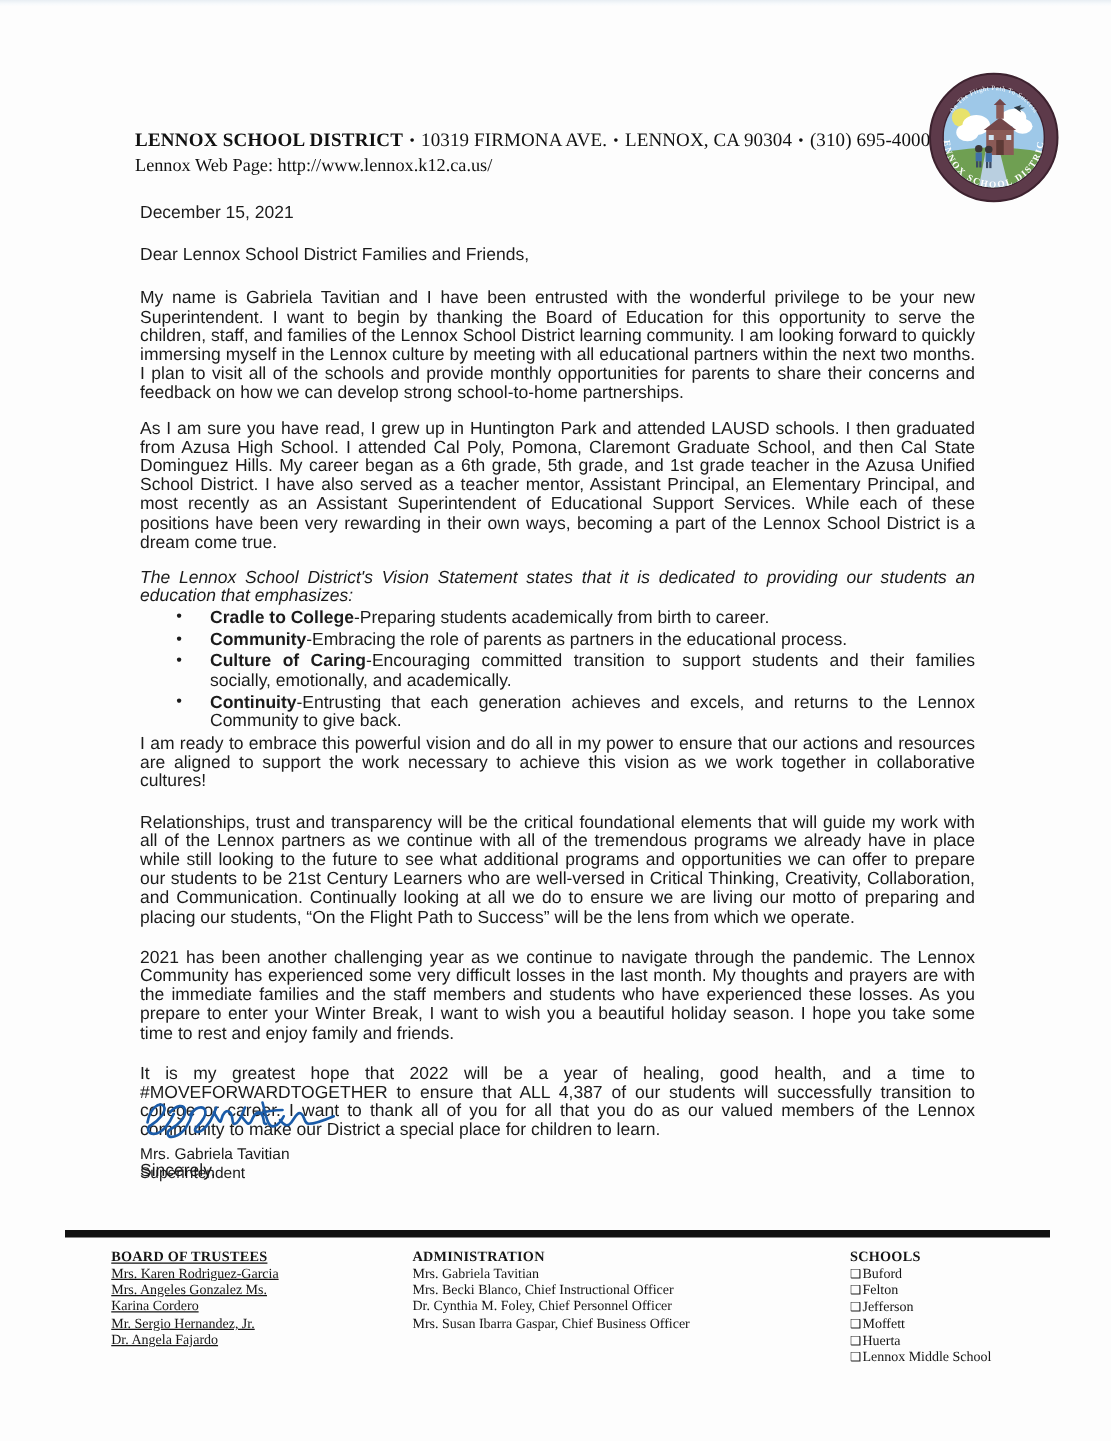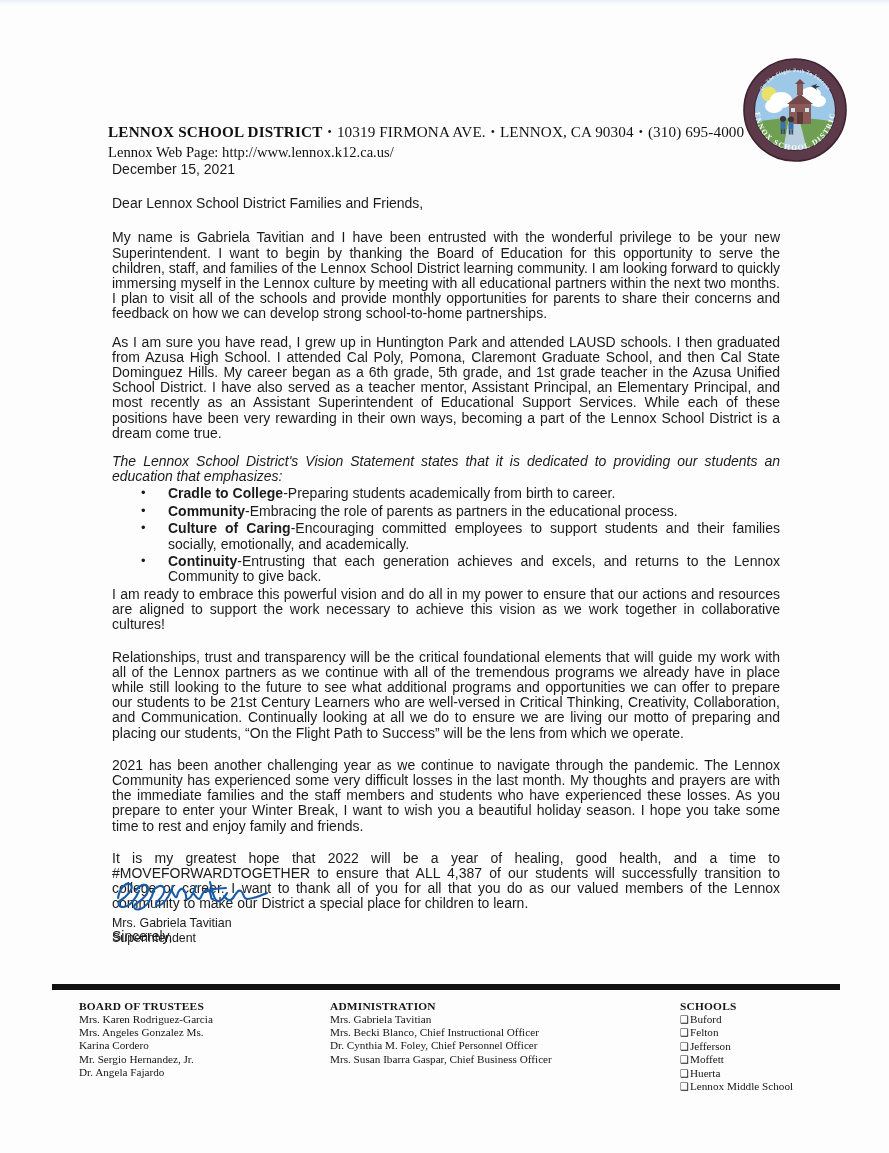--- a/index.html
+++ b/index.html
@@ -25,21 +25,20 @@
     left: 0; top: 0;
     width: 889px; height: 5px;
     background: linear-gradient(to bottom, #e8eef3 0%, #f7fafc 60%, #fdfdfd 100%);
   }
 
   
   #letterhead {
     position: absolute;
     left: 0; top: 104px;
     width: 745px;
-    margin-top: 19px;
   }
   #letterhead-lines {
     width: 660px;
     margin: 0 auto 0 108px;
     font-family: "Liberation Serif", serif;
     color: #111;
   }
   .lh-line1 {
     font-size: 15.2px;
     letter-spacing: 0.1px;
@@ -142,21 +141,21 @@
     left: 52px;
     top: 1000px;
     width: 788px;
     font-family: "Liberation Serif", serif;
     color: #151515;
   }
   .footer-col {
     position: absolute;
     top: 0;
   }
-  .footer-col.trustees { left: 27px; width: 250px; }
+  .footer-col.trustees { left: 37px; width: 250px; text-decoration: underline; }
   .footer-col.administration { left: 278px; width: 340px; }
   .footer-col.schools { left: 628px; width: 170px; }
   .footer-heading {
     font-weight: bold;
     font-size: 11.4px;
     letter-spacing: 0.2px;
     margin-bottom: 1px;
   }
   .footer-item {
     font-size: 11.2px;
@@ -253,21 +252,21 @@
   <div id="letter-body">
     <p class="date-line">December 15, 2021</p>
     <p class="salutation">Dear Lennox School District Families and Friends,</p>
     <p>My name is Gabriela Tavitian and I have been entrusted with the wonderful privilege to be your new Superintendent. I want to begin by thanking the Board of Education for this opportunity to serve the children, staff, and families of the Lennox School District learning community.  I am looking forward to quickly immersing myself in the Lennox culture by meeting with all educational partners within the next two months. I plan to visit all of the schools and provide monthly opportunities for parents to share their concerns and feedback on how we can develop strong school-to-home partnerships.</p>
     <p>As I am sure you have read, I grew up in Huntington Park and attended LAUSD schools. I then graduated from Azusa High School.  I attended Cal Poly, Pomona, Claremont Graduate School, and then Cal State Dominguez Hills. My career began as a 6th grade, 5th grade, and 1st grade teacher in the Azusa Unified School District. I have also served as a teacher mentor, Assistant Principal, an Elementary Principal, and most recently as an Assistant Superintendent of Educational Support Services.  While each of these positions have been very rewarding in their own ways, becoming a part of the Lennox School District is a dream come true.</p>
     <p class="noindentgap">The Lennox School District's Vision Statement states that it is dedicated to providing our students an education that emphasizes:</p>
 
     <ul class="vision-list">
       <li><span class="term">Cradle to College</span><span>-Preparing students academically from birth to career.</span></li>
       <li><span class="term">Community</span><span>-Embracing the role of parents as partners in the educational process.</span></li>
-      <li><span class="term">Culture of Caring</span><span>-Encouraging committed employees to support students and their families socially, emotionally, and academically.</span></li>
+      <li><span class="term">Culture of Caring</span><span>-Encouraging committed transition to support students and their families socially, emotionally, and academically.</span></li>
       <li><span class="term">Continuity</span><span>-Entrusting that each generation achieves and excels, and returns to the Lennox Community to give back.</span></li>
     </ul>
 
     <p style="margin-top:1px;">I am ready to embrace this powerful vision and do all in my power to ensure that our actions and resources are aligned to support the work necessary to achieve this vision as we work together in collaborative cultures!</p>
     <p style="margin-top:17px;">Relationships, trust and transparency will be the critical foundational elements that will guide my work with all of the Lennox partners as we continue with all of the tremendous programs we already have in place while still looking to the future to see what additional programs and opportunities we can offer to prepare our students to be 21st Century Learners who are well-versed in Critical Thinking, Creativity, Collaboration, and Communication.  Continually looking at all we do to ensure we are living our motto of preparing and placing our students, “On the Flight Path to Success” will be the lens from which we operate.</p>
     <p style="margin-top:17px;"> 2021 has been another challenging year as we continue to navigate through the pandemic.  The Lennox Community has experienced some very difficult losses in the last month.  My thoughts and prayers are with the immediate families and the staff members and students who have experienced these losses.  As you prepare to enter your Winter Break, I want to wish you a beautiful holiday season.  I hope you take some time to rest and enjoy family and friends.</p>
     <p style="margin-top:17px;">It is my greatest hope that 2022 will be a year of healing, good health, and a time to #MOVEFORWARDTOGETHER to ensure that ALL 4,387 of our students will successfully transition to college or career. I want to thank all of you for all that you do as our valued members of the Lennox community to make our District a special place for children to learn.</p>
     <p class="closing" style="margin-top:17px;">Sincerely,</p>
   </div>
 

